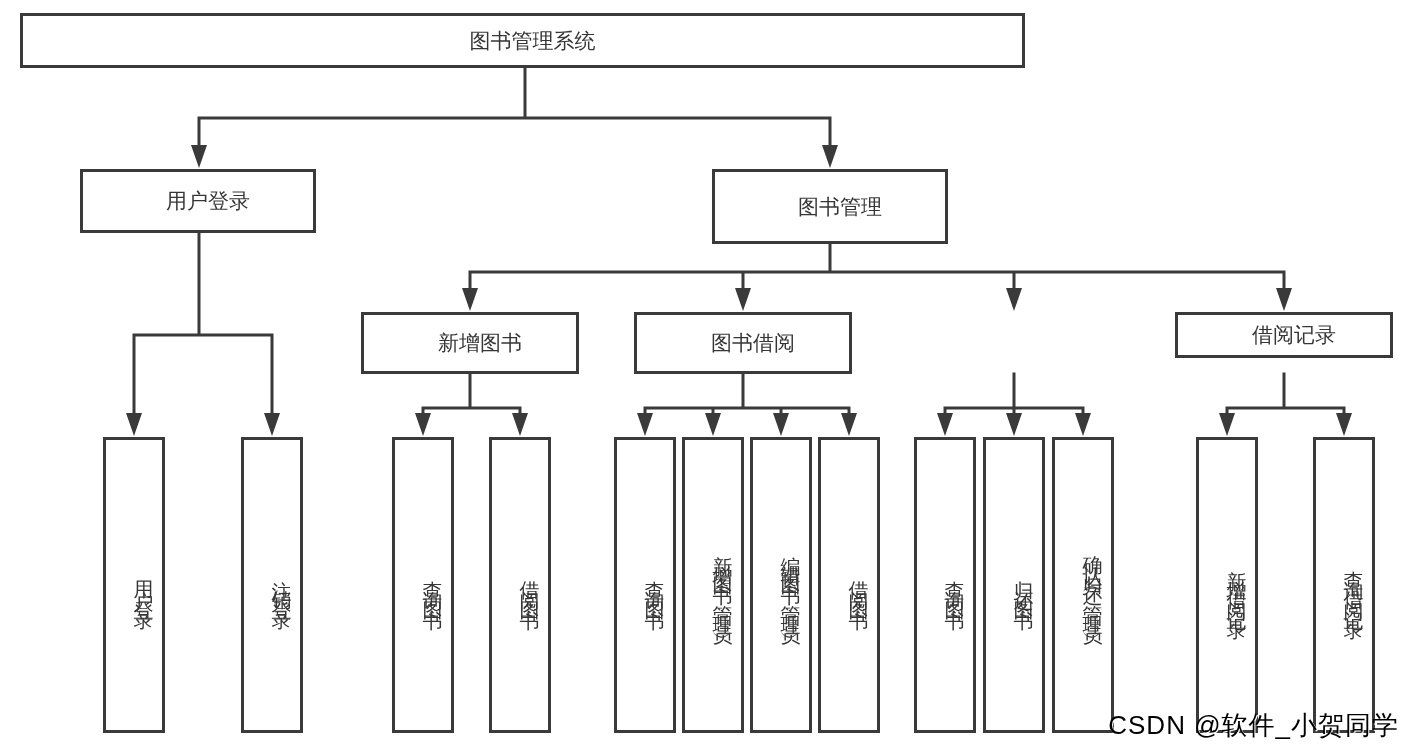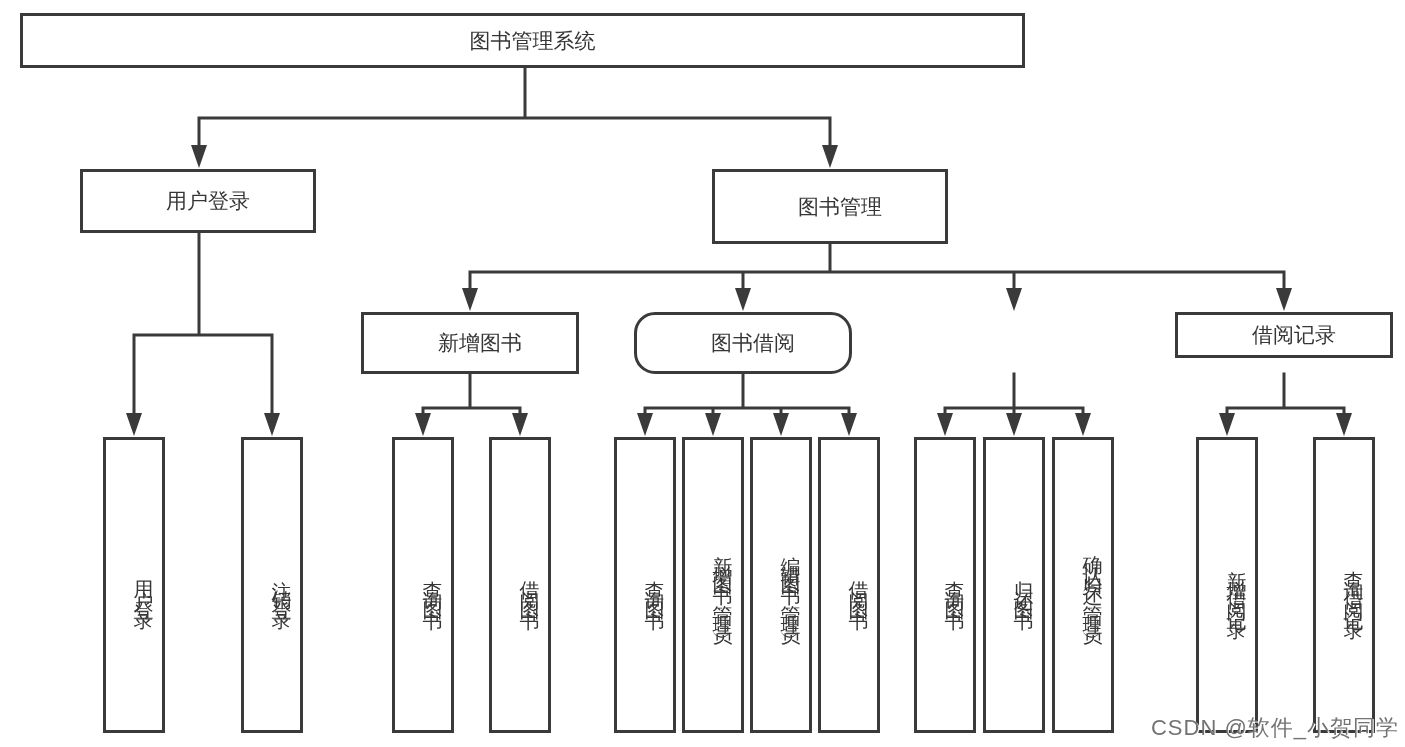--- a/index.html
+++ b/index.html
@@ -43,21 +43,21 @@
     text-orientation: mixed;
     letter-spacing: 10px;
     line-height: 1;
     white-space: nowrap;
   }
   
   #root       { left: 20px;   top: 13px;  width: 1005px; height: 55px; }
   #n-login    { left: 80px;   top: 169px; width: 236px;  height: 64px; }
   #n-mgmt     { left: 712px;  top: 169px; width: 236px;  height: 75px; }
   #n-newbook  { left: 361px;  top: 312px; width: 218px;  height: 62px; }
-  #n-borrow   { left: 634px;  top: 312px; width: 218px;  height: 62px; border-radius: 21px; }
+  #n-borrow   { left: 634px;  top: 312px; width: 218px;  height: 62px; }
   #n-current  { left: 905px;  top: 312px; width: 218px;  height: 62px; }
   #n-records  { left: 1175px; top: 312px; width: 218px;  height: 46px; }
   .leaf { top: 437px; width: 62px; height: 296px; }
   #l1  { left: 103px; }
   #l2  { left: 241px; }
   #l3  { left: 392px; }
   #l4  { left: 489px; }
   #l5  { left: 614px; }
   #l6  { left: 682px; }
   #l7  { left: 750px; }
@@ -65,22 +65,22 @@
   #l9  { left: 914px; }
   #l10 { left: 983px; }
   #l11 { left: 1052px; }
   #l12 { left: 1196px; }
   #l13 { left: 1313px; }
   .watermark {
     position: absolute;
     right: 6px;
     bottom: 4px;
     z-index: 3;
-    font-size: 22px;
-    color: #737373;
+    font-size: 26px;
+    color: #000000;
     letter-spacing: 1px;
     text-shadow: 1px 1px 0 #ffffff;
   }
 </style>
 </head>
 <body>
 
 <div class="canvas">
 
   <svg class="connectors" viewBox="0 0 1405 747">

